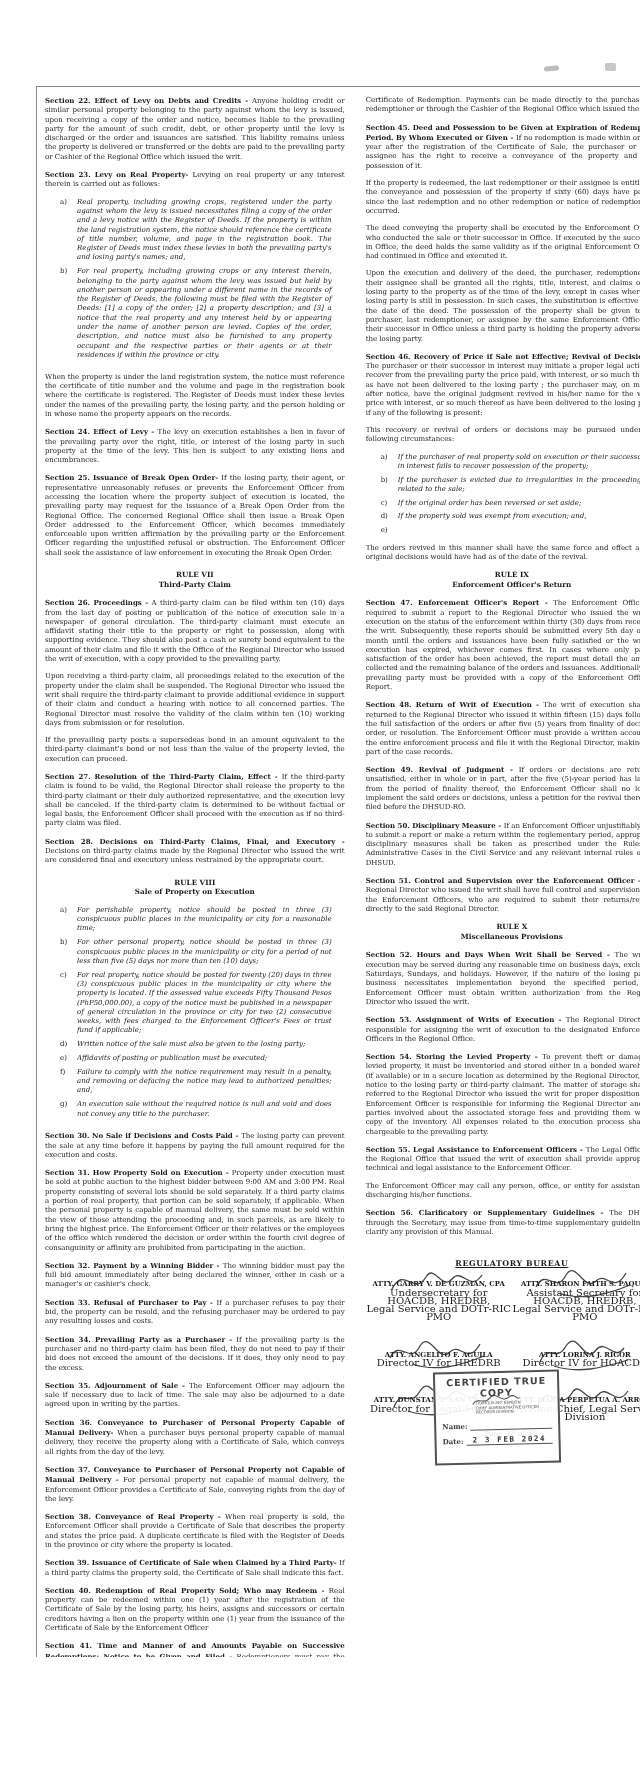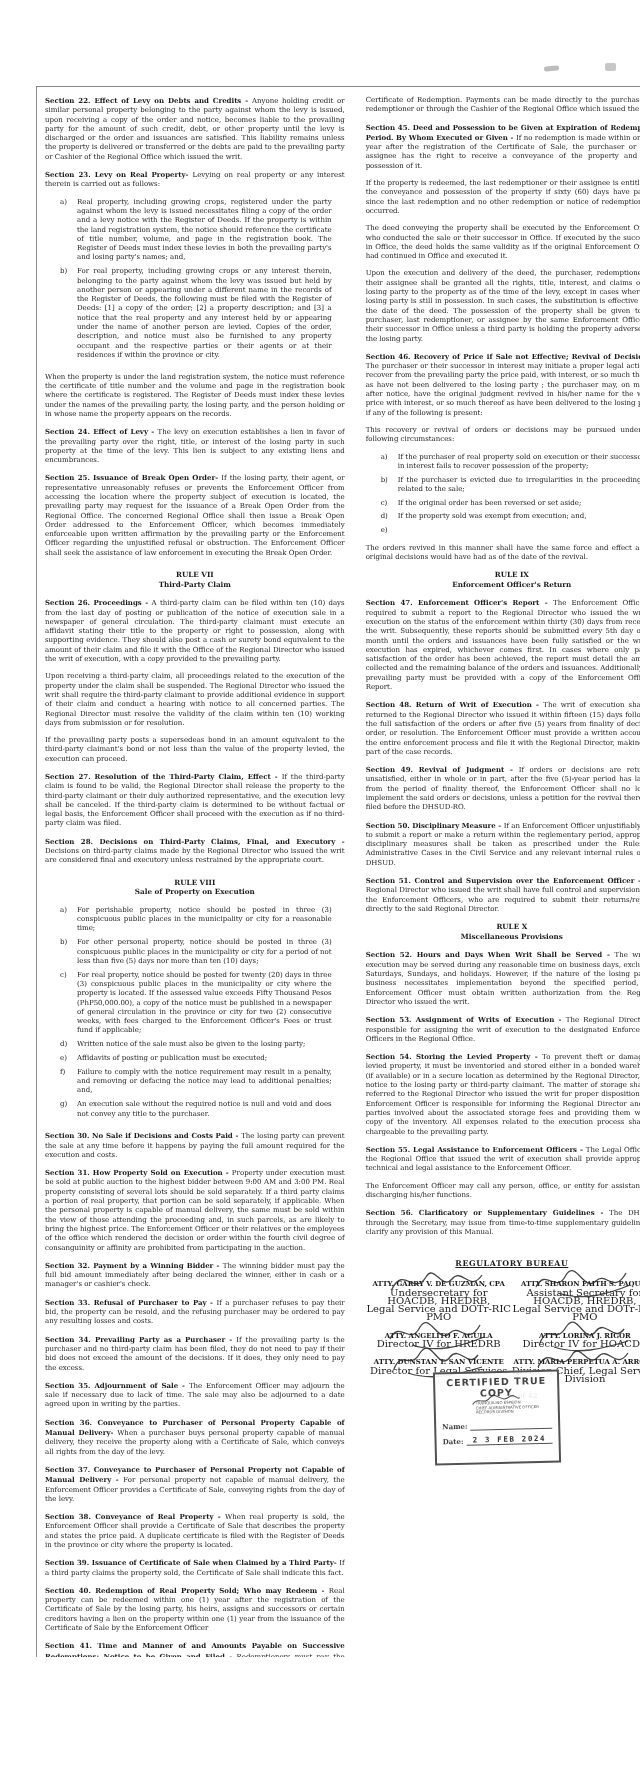--- a/index.html
+++ b/index.html
@@ -12,27 +12,27 @@
               border:1px solid #8a8a8a;box-sizing:border-box;display:flex;overflow:hidden;background:#fff;}
   .col{box-sizing:border-box;display:flex;flex-direction:column;overflow:hidden;}
   .col.left{width:50.5%;padding:9px 10px 4px 8px;}
   .col.right{width:49.5%;padding:9px 8px 5px 11px;}
   .para{margin:0 0 8px 0;font-size:7px;line-height:9.3px;text-align:justify;}
   .para b{font-weight:bold;}
   .rule-head{text-align:center;font-weight:bold;font-size:7.2px;line-height:9.6px;margin:4px 0 9px 0;}
   .list{margin:0 0 8px 0;padding:0 13px 0 0;}
   .li{display:flex;margin:0 0 4.5px 0;font-size:7px;line-height:9.3px;}
   .li .marker{flex:0 0 17px;margin-left:15px;}
-  .li .li-text{flex:1;text-align:justify;}
+  .li .li-text{flex:1;text-align:justify;font-style:italic;}
   
   .sig-block{position:relative;margin-top:14px;height:240px;flex:0 0 auto;}
   .sig-heading{text-align:center;font-weight:bold;font-size:7.8px;letter-spacing:.6px;
                text-decoration:underline;margin-bottom:12px;}
   .sig-grid{display:flex;}
-  .sig-col{width:50%;display:flex;flex-direction:column;gap:10px;}
+  .sig-col{width:50%;display:flex;flex-direction:column;gap:29px;}
   .sig-cell{position:relative;text-align:center;}
   .sig-name{font-weight:bold;font-size:6.9px;line-height:8.6px;}
   .sig-title{font-size:10px;line-height:8.2px;}
   .sig-svg{position:absolute;left:50%;top:-17px;transform:translateX(-50%);pointer-events:none;opacity:.88;}
   .page-num{text-align:center;font-weight:bold;font-size:7px;margin-top:8px;padding-right:2px;}
   .stamp{position:absolute;left:68px;top:112px;width:126px;height:93px;border:2px solid #525252;
          background:rgba(255,255,255,.92);transform:rotate(-1.4deg);box-sizing:border-box;
          padding:4px 6px;color:#3e3e3e;}
   .stamp-title{text-align:center;font-weight:bold;font-size:9.5px;line-height:10.5px;letter-spacing:1px;
                font-family:"DejaVu Sans","Liberation Sans",sans-serif;color:#444;}
@@ -103,21 +103,21 @@
           <div class="li">
             <span class="marker">d)</span>
             <span class="li-text">Written notice of the sale must also be given to the losing party;</span>
           </div>
           <div class="li">
             <span class="marker">e)</span>
             <span class="li-text">Affidavits of posting or publication must be executed;</span>
           </div>
           <div class="li">
             <span class="marker">f)</span>
-            <span class="li-text">Failure to comply with the notice requirement may result in a penalty, and removing or defacing the notice may lead to additional penalties; and,</span>
+            <span class="li-text">Failure to comply with the notice requirement may result in a penalty, and removing or defacing the notice may lead to authorized penalties; and,</span>
           </div>
           <div class="li">
             <span class="marker">g)</span>
             <span class="li-text">An execution sale without the required notice is null and void and does not convey any title to the purchaser.</span>
           </div>
         </div>
         <p class="para"><b>Section 30. No Sale if Decisions and Costs Paid - </b><span>The losing party can prevent the sale at any time before it happens by paying the full amount required for the execution and costs.</span></p>
         <p class="para"><b>Section 31. How Property Sold on Execution - </b><span>Property under execution must be sold at public auction to the highest bidder between 9:00 AM and 3:00 PM. Real property consisting of several lots should be sold separately. If a third party claims a portion of real property, that portion can be sold separately, if applicable. When the personal property is capable of manual delivery, the same must be sold within the view of those attending the proceeding and, in such parcels, as are likely to bring the highest price. The Enforcement Officer or their relatives or the employees of the office which rendered the decision or order within the fourth civil degree of consanguinity or affinity are prohibited from participating in the auction.</span></p>
         <p class="para"><b>Section 32. Payment by a Winning Bidder - </b><span>The winning bidder must pay the full bid amount immediately after being declared the winner, either in cash or a manager's or cashier's check.</span></p>
         <p class="para"><b>Section 33. Refusal of Purchaser to Pay - </b><span>If a purchaser refuses to pay their bid, the property can be resold, and the refusing purchaser may be ordered to pay any resulting losses and costs.</span></p>

